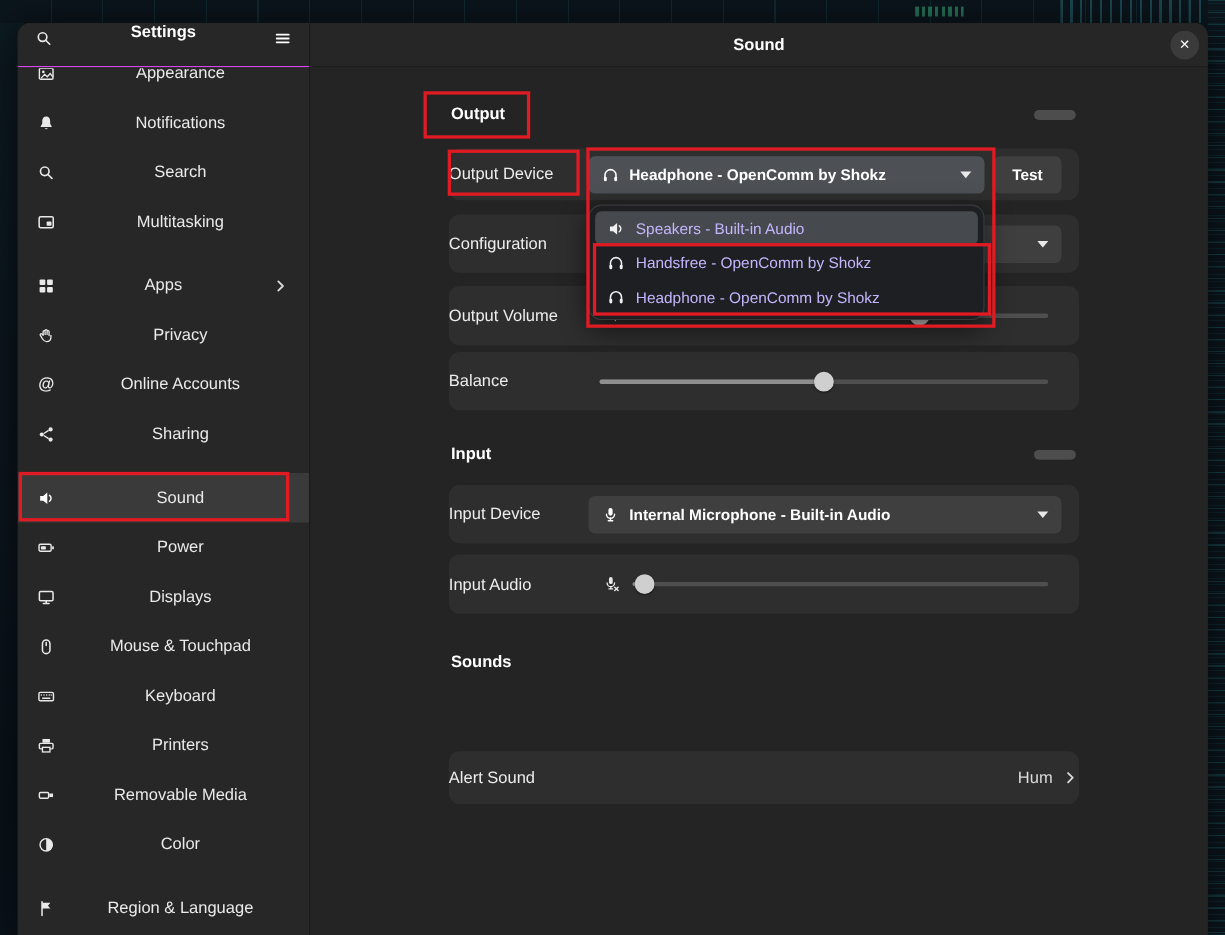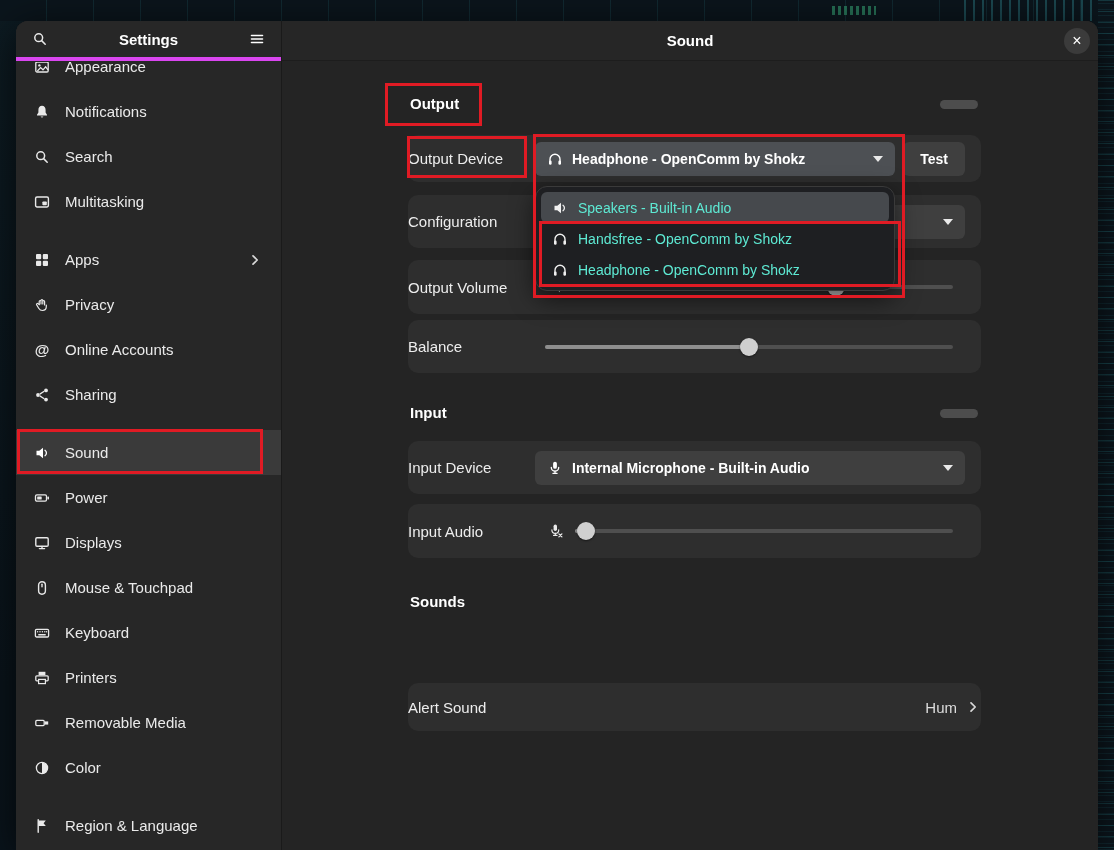--- a/index.html
+++ b/index.html
@@ -21,26 +21,26 @@
   .deco-glyphs { position:absolute; left:832px; top:6px; width:44px; height:9px; opacity:.75;
     background:repeating-linear-gradient(90deg,#2e8b66 0 3px, transparent 3px 6px); }
 
   
   .window { position:absolute; left:16px; top:21px; width:1082px; height:829px;
     border-radius:12px 12px 0 0; overflow:hidden; display:flex;
     background:#242424; box-shadow:0 8px 40px rgba(0,0,0,.7); }
 
   
   .sidebar { position:relative; width:266px; background:#272727; border-right:1px solid #1a1a1a; }
-  .sidebar-header { height:40px; display:flex; align-items:center; padding:0 10px;
-    background:#272727; border-bottom:4px solid #d946ef; }
+  .sidebar-header { height:40px; display:flex; padding:0 10px;
+    background:#272727; border-bottom:1px solid #d946ef; }
   .sb-title { flex:1; text-align:center; font-weight:bold; font-size:15px; color:#ffffff; }
   .icon-btn { width:28px; height:28px; display:flex; align-items:center; justify-content:center;
     border-radius:6px; }
-  .sidebar-list { position:absolute; top:41px; bottom:0; left:0; right:0; overflow:hidden; }
+  .sidebar-list { position:absolute; top:41px; bottom:0; left:0; right:0; overflow:hidden;text-align:center; }
   .s-item { height:45px; display:flex; align-items:center; padding:0 18px; gap:15px;
     color:#eaeaea; font-size:15px; }
   .s-item.clip-top { margin-top:-18px; }
   .s-item.sep { margin-top:13px; }
   .s-item.selected { background:#3a3a3a; }
   .s-label { flex:1; white-space:nowrap; }
   .ic { width:16px; height:16px; display:inline-flex; align-items:center; justify-content:center; flex:none; }
   .glyph { font-size:15px; font-weight:bold; color:#e9e9e9; line-height:16px; }
 
   
@@ -74,21 +74,21 @@
   .row-icon { position:absolute; top:50%; transform:translateY(-50%); }
 
   .chev-wrap { margin-left:auto; display:flex; align-items:center; gap:8px; }
   .row-value { font-size:15px; color:#dcdcdc; }
 
   
   .popup { position:absolute; left:253px; top:165px; width:360px; z-index:30;
     background:#1e1f22; border:1px solid #3a3a3a; border-radius:12px; padding:5px;
     box-shadow:0 8px 24px rgba(0,0,0,.6); }
   .p-item { height:31px; display:flex; align-items:center; gap:10px; padding:0 11px;
-    border-radius:6px; color:#5eead4; font-size:14px; white-space:nowrap; }
+    border-radius:6px; color:#c4b5fd; font-size:14px; white-space:nowrap; }
   .p-item.selected { background:#46494d; }
 
   
   .anno { position:absolute; border:3px solid var(--annotation-red,#e01b24); z-index:60; pointer-events:none; }
 </style>
 </head>
 <body>
 
 <div class="stage">
   <div class="deco-top"></div>

